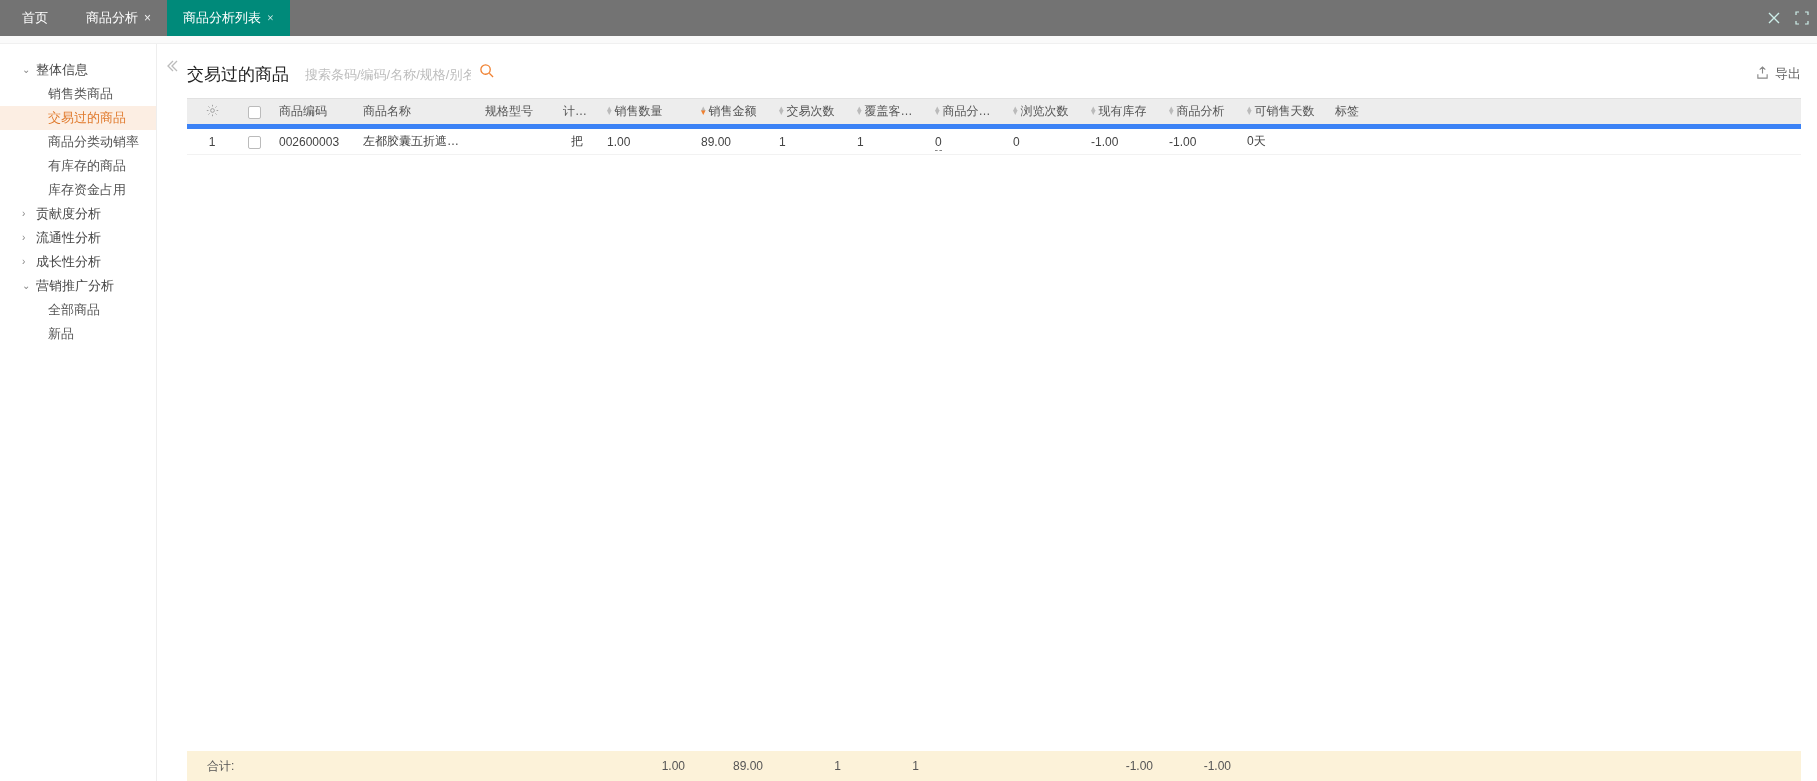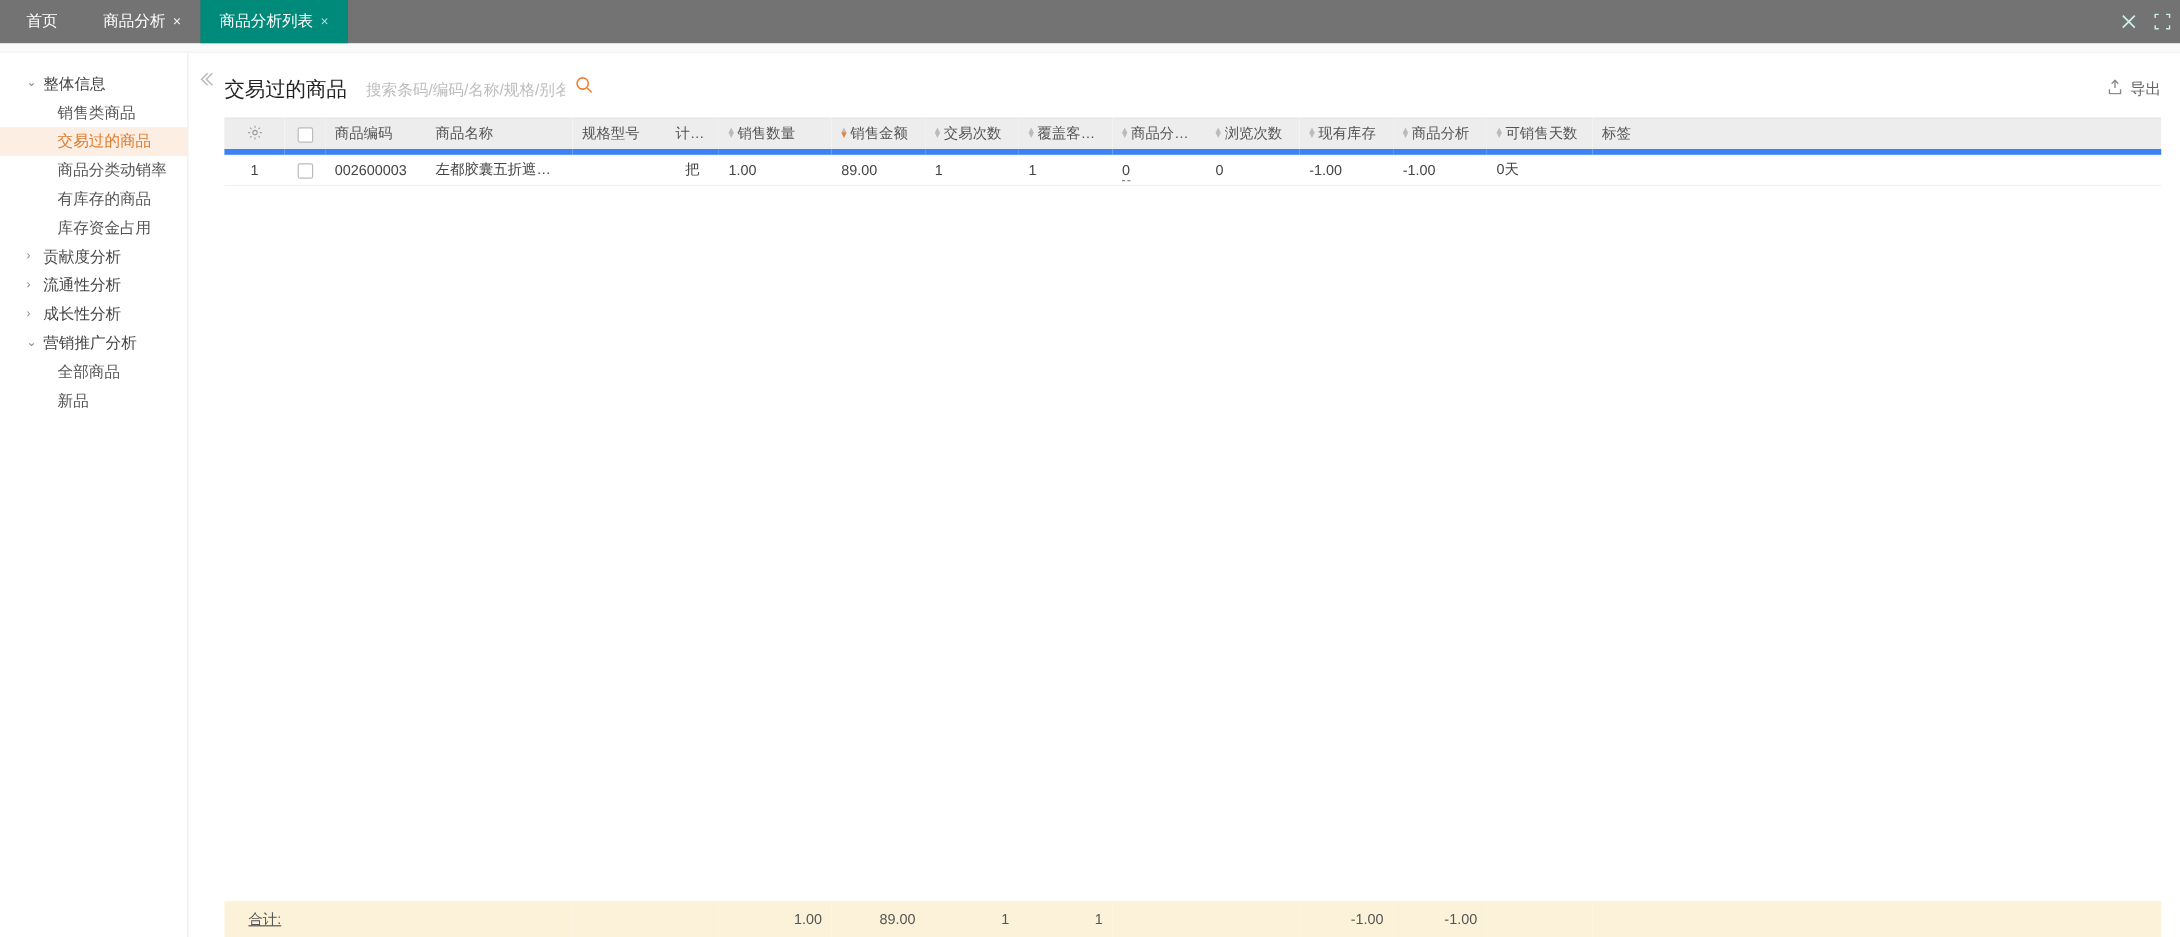--- a/index.html
+++ b/index.html
@@ -276,21 +276,21 @@
             <col class="c-cust">
             <col class="c-bcust">
             <col class="c-bcnt">
             <col class="c-stock">
             <col class="c-avail">
             <col class="c-days">
             <col class="c-tag">
         </colgroup>
         <tbody>
             <tr>
-          <td colspan="2" style="padding-left:20px;text-decoration:underline;">合计:</td>
+          <td colspan="2" style="padding-left:20px;">合计:</td>
           <td></td>
               <td></td>
               <td></td>
               <td></td>
           <td class="right">1.00</td>
           <td class="right">89.00</td>
           <td class="right">1</td>
           <td class="right">1</td>
           <td class="right"></td>
           <td class="right"></td>

